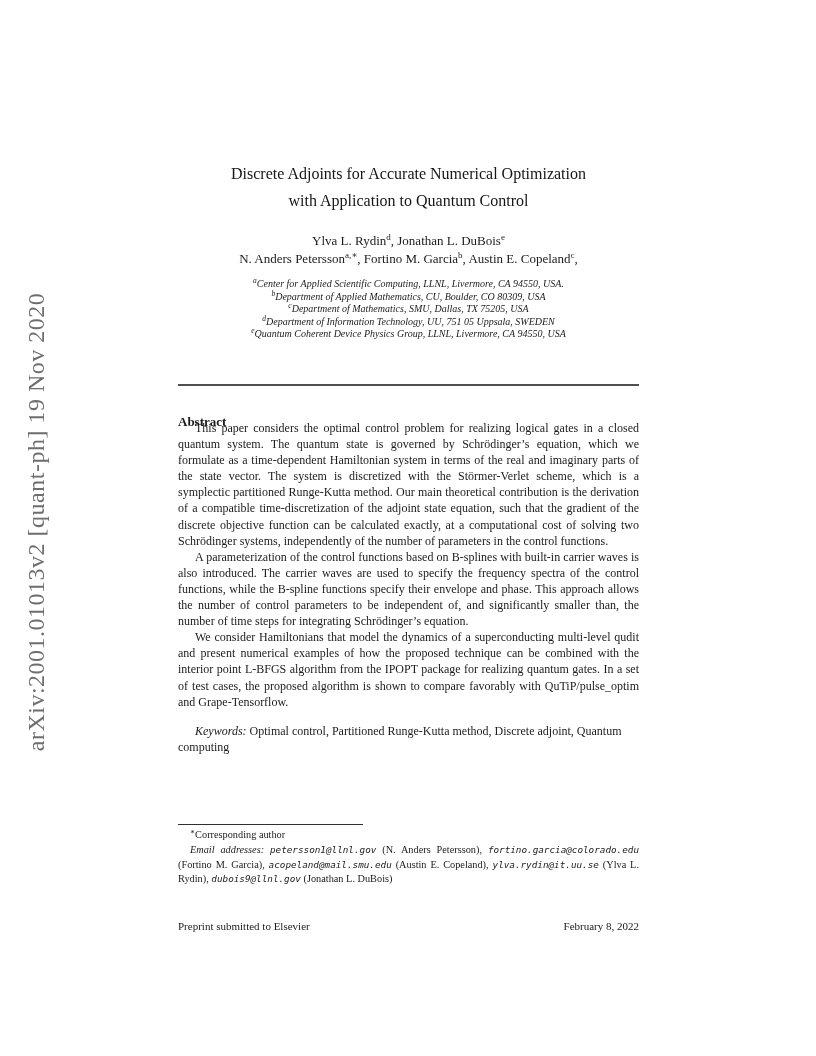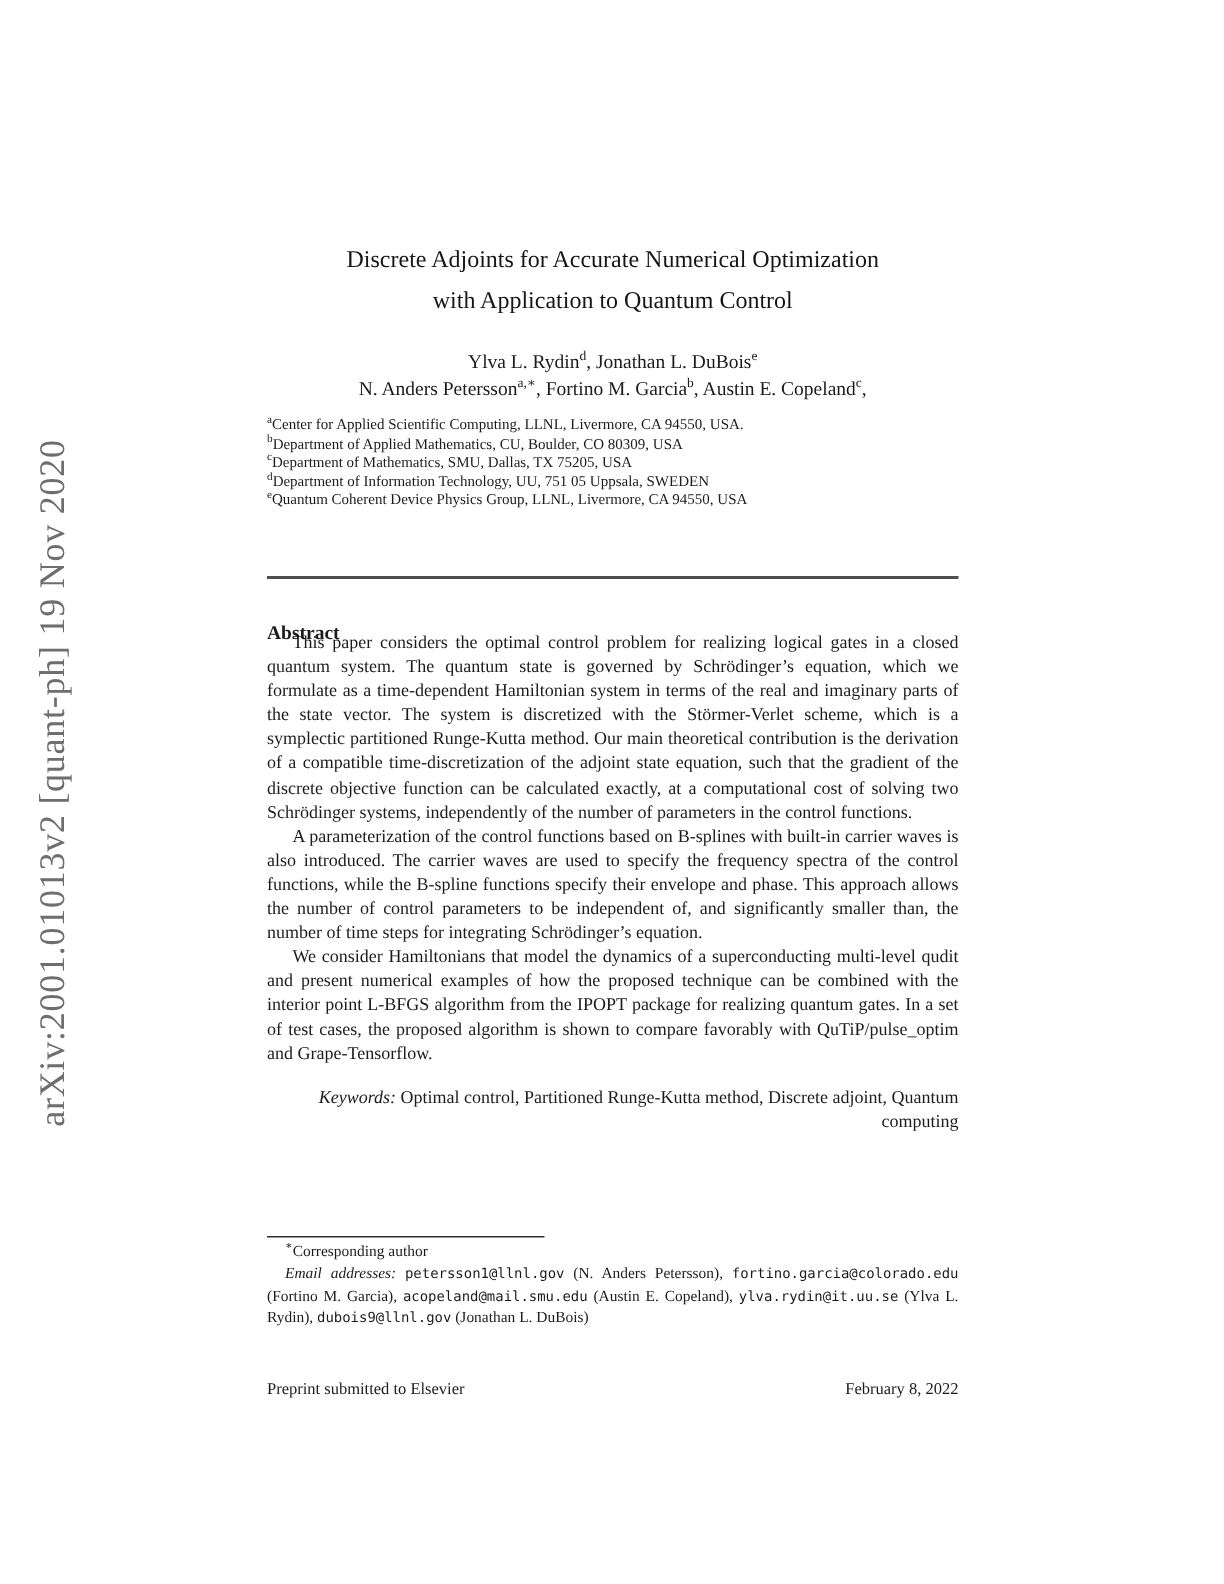--- a/index.html
+++ b/index.html
@@ -45,20 +45,22 @@
   .authors {
     top: 232px;
     text-align: center;
     font-size: 13px;
     line-height: 17.5px;
   }
   .authors sup { font-size: 9px; line-height: 0; }
 
   .affiliations {
     top: 278px;
+    text-align: center;
+    font-style: italic;
     font-size: 10px;
     line-height: 12.6px;
   }
   .affiliations sup { font-size: 7.5px; line-height: 0; }
 
   .abstract-rule {
     top: 384px;
     height: 2px;
     background: #4f4f4f;
     border: none;
@@ -73,21 +75,21 @@
   .abstract-body {
     top: 420px;
     font-size: 12px;
     line-height: 16.1px;
     text-align: justify;
   }
   .abstract-body p { text-indent: 17px; }
 
   .keywords {
     margin-top: 13px;
-    text-align: right;
+    text-align: left;
     text-indent: 0;
   }
   .keywords .kw-label { font-style: italic; }
 
   .footnote {
     top: 824px;
     font-size: 10.3px;
     line-height: 14.8px;
     text-align: justify;
   }
@@ -96,20 +98,21 @@
     background: #2f2f2f;
     margin-bottom: 3px;
     border: none;
   }
   .footnote p.indented { text-indent: 12px; }
   .footnote sup { font-size: 7.5px; line-height: 0; }
   .footnote .email-label { font-style: italic; }
   .mono {
     font-family: "DejaVu Sans Mono", "Liberation Mono", monospace;
     font-size: 9.3px;
+    font-style: italic;
   }
 
   .footer {
     top: 920px;
     display: flex;
     justify-content: space-between;
     font-size: 11px;
   }
 </style>
 </head>

